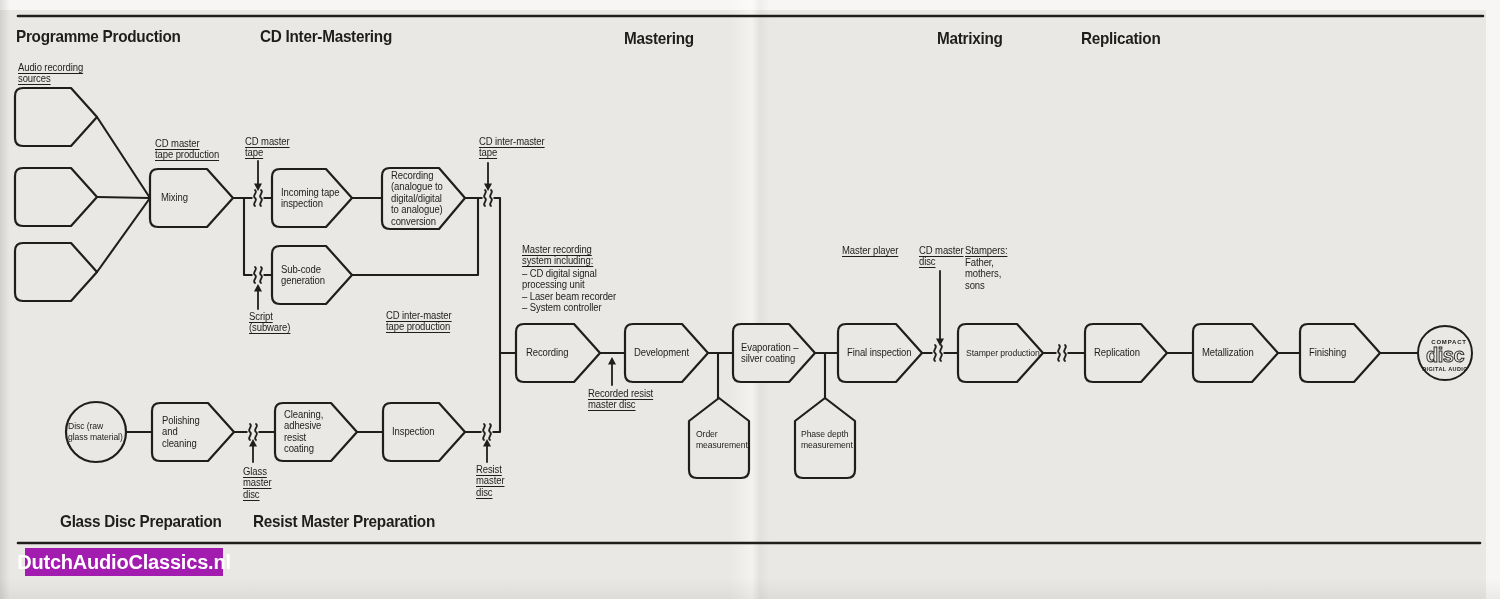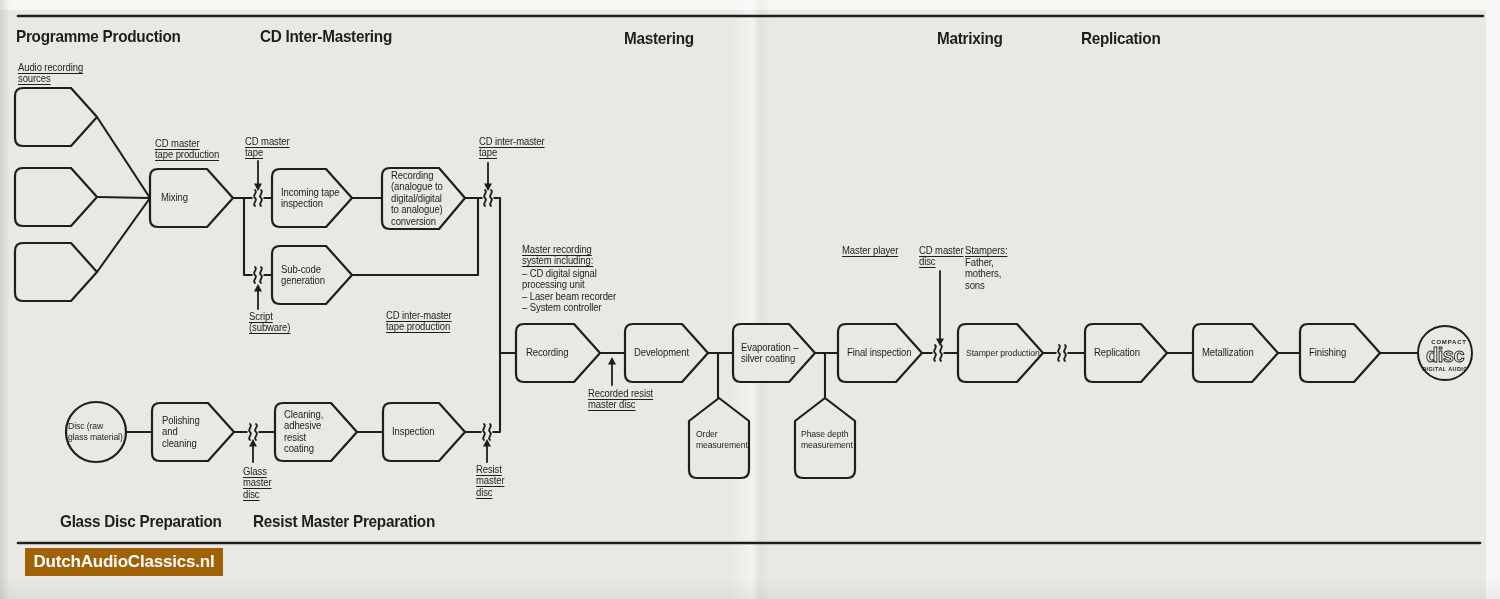--- a/index.html
+++ b/index.html
@@ -11,22 +11,22 @@
   .fold{left:730px;top:0;width:40px;height:599px;background:linear-gradient(90deg,rgba(0,0,0,0),rgba(255,255,255,.45) 55%,rgba(0,0,0,.03) 75%,rgba(0,0,0,0));}
   .right-edge{left:1486px;top:0;width:14px;height:599px;background:#f7f6f4;}
   .bottom-strip{left:0;top:578px;width:1500px;height:21px;background:linear-gradient(180deg,rgba(0,0,0,0),rgba(0,0,0,.05));}
   svg{position:absolute;left:0;top:0;}
   .hdr{position:absolute;font-size:17px;font-weight:bold;letter-spacing:-.3px;white-space:nowrap;
        transform:scaleX(.9);transform-origin:left top;}
   .lbl{position:absolute;font-size:10px;line-height:11.4px;white-space:pre-line;letter-spacing:-.1px;
        transform:scaleX(.95);transform-origin:left top;}
   .u{text-decoration:underline;text-underline-offset:2px;text-decoration-thickness:1px;}
   .sm{font-size:9.4px;line-height:10.8px;transform:scaleX(.92);}
-  .wm{position:absolute;left:25px;top:548px;width:198px;height:28px;background:#a16207;color:#fff;
-      font-size:17px;font-weight:bold;display:flex;align-items:center;justify-content:center;
+  .wm{position:absolute;left:25px;top:548px;width:198px;height:28px;background:#a21caf;color:#fff;
+      font-size:20px;font-weight:bold;display:flex;align-items:center;justify-content:center;
       letter-spacing:-.2px;}
 </style>
 </head>
 <body>
 
 <div class="stage">
 
   <div class="shade top-strip"></div>
   <div class="shade fold"></div>
   <div class="shade left-edge"></div>

